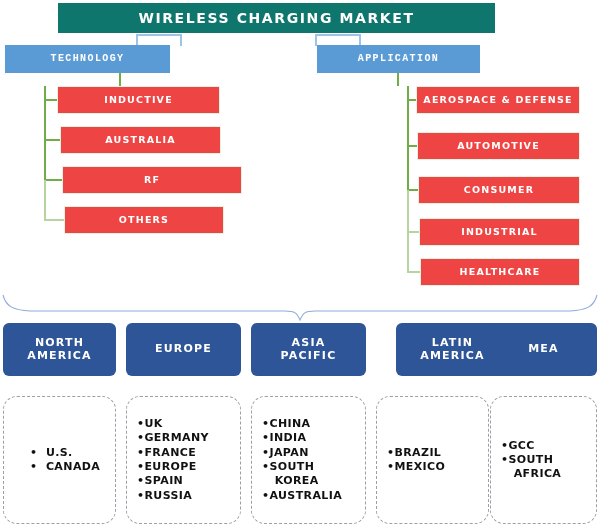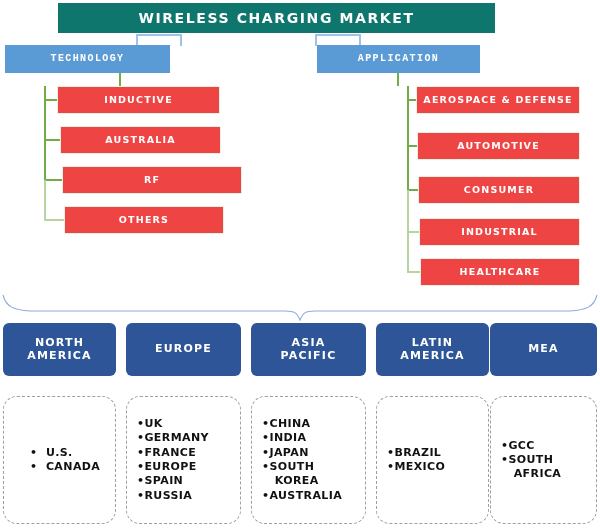--- a/index.html
+++ b/index.html
@@ -55,21 +55,21 @@
   .region{
     background:#2e5597;
     top:323px;height:53px;
     border-radius:6px;
     font-size:11px;letter-spacing:1.2px;
     color:#ffffff;
   }
   .r0{left:3px;width:113px;}
   .r1{left:126px;width:115px;}
   .r2{left:251px;width:115px;}
-  .r3{left:376px;width:113px;}
+  .r3{left:396px;width:113px;}
   .r4{left:490px;width:107px;}
 
   
   .panel{
     position:absolute;
     top:396px;height:128px;
     box-sizing:border-box;
     border:1px dashed #9aa0a6;
     border-radius:14px;
     background:#ffffff;

